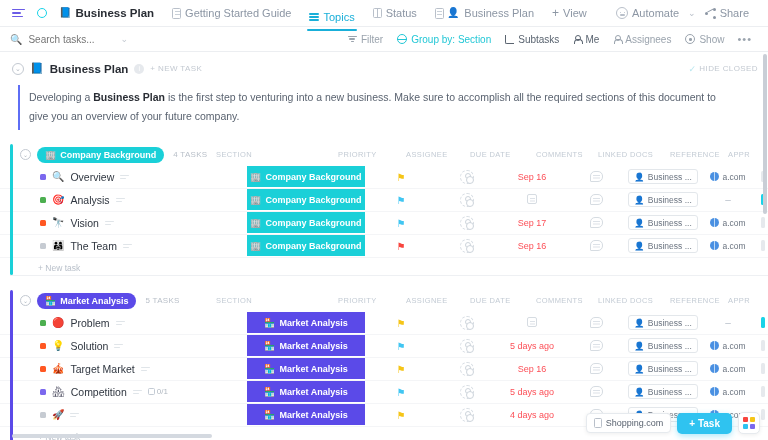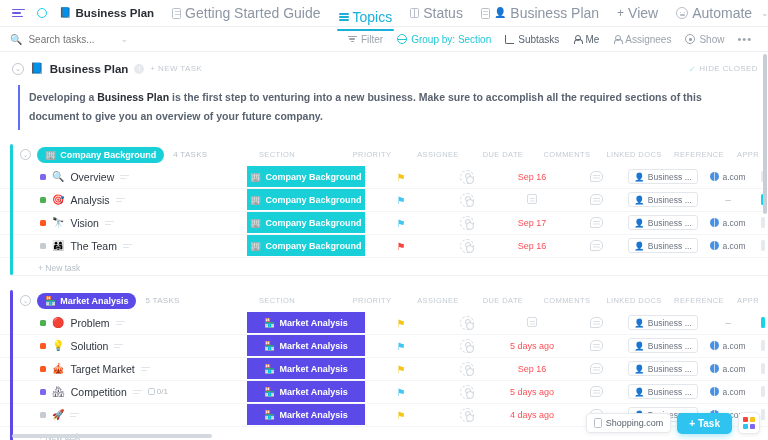--- a/index.html
+++ b/index.html
@@ -20,21 +20,21 @@
   }
   .nav-icon { width:16px; height:16px; display:inline-flex; align-items:center; justify-content:center; flex:0 0 auto; }
   .hamburger { width:13px; display:flex; flex-direction:column; gap:2px; }
   .hamburger i { display:block; height:1.6px; background:#6b5ce7; border-radius:1px; }
   .hamburger i:nth-child(1){ width:13px; }
   .hamburger i:nth-child(2){ width:9px; }
   .hamburger i:nth-child(3){ width:11px; }
   .ring { width:10px; height:10px; border:1.8px solid #19d3e8; border-radius:50%; }
   .nav-item { display:flex; align-items:center; gap:4px; padding:0 9px; height:27px; white-space:nowrap; cursor:pointer; }
   .nav-title { font-weight:bold; font-size:11.5px; color:#292d34; }
-  .nav-label { color:#8c96a4; font-size:14px;text-align:right; }
+  .nav-label { color:#8c96a4; font-size:11px;text-align:right; }
   .nav-item.active .nav-label { color:#19afd9; }
   .nav-item.active { position:relative;margin-top:8px; }
   .nav-item.active:after {
     content:""; position:absolute; left:7px; right:7px; bottom:0; height:2px; background:#19afd9; border-radius:1px;
   }
   .glyph { font-size:10px; line-height:1; }
   .doc-ico { width:9px; height:11px; border:1.2px solid #b9c0ca; border-radius:1.5px; position:relative; }
   .doc-ico:after{ content:""; position:absolute; left:1.5px; top:2px; width:5px; height:1px; background:#c9d0d8; box-shadow:0 3px 0 #c9d0d8; }
   .list-ico { width:10px; display:flex; flex-direction:column; gap:1.6px; }
   .list-ico i { height:1.6px; background:#19afd9; width:10px; border-radius:1px; }
@@ -91,32 +91,32 @@
   .collapse-caret { width:12px;height:12px;border:1.2px solid #c3c9d1;border-radius:50%;color:#b0b7c0;font-size:7px;display:flex;align-items:center;justify-content:center; cursor:pointer;}
   .doc-emoji { font-size:11px; }
   .doc-title { font-weight:bold; font-size:11.5px; color:#292d34; }
   .info-dot { width:10px;height:10px;border-radius:50%;background:#e6e9ed;color:#fff;font-size:7px;display:flex;align-items:center;justify-content:center;}
   .new-task { color:#c3c9d1; font-size:8px; letter-spacing:0.4px; text-transform:uppercase; cursor:pointer;}
   .hide-closed { color:#c3c9d1; font-size:8px; letter-spacing:0.4px; text-transform:uppercase; margin-left:auto; display:flex; align-items:center; gap:3px; cursor:pointer;}
   .check-ico { color:#b8e6ef; font-size:9px; }
 
   .desc-block {
     margin:6px 14px 0 18px; padding:3px 0 3px 9px; border-left:2.5px solid #5e6ef5;
-    font-size:10.5px; line-height:1.85; color:#5a6370; max-width:700px;font-weight:bold;
+    font-size:10.5px; line-height:1.85; color:#5a6370; max-width:700px;
   }
   .desc-block b { color:#292d34; }
 
   
   .group { margin-top:14px; position:relative; }
   .group-bar { position:absolute; left:10px; top:0; bottom:0; width:2.5px; border-radius:2px; }
   .group-header { display:flex; align-items:center; height:22px; padding-left:20px; position:relative; }
   .g-caret { width:11px;height:11px;border:1.1px solid #c3c9d1;border-radius:50%;color:#b0b7c0;font-size:6px;display:flex;align-items:center;justify-content:center;margin-right:6px;cursor:pointer;}
   .g-pill { display:inline-flex; align-items:center; gap:4px; color:#fff; font-size:9px; font-weight:bold; padding:3px 8px; border-radius:9px; white-space:nowrap; }
   .g-count { color:#b8bfc8; font-size:8px; letter-spacing:0.3px; margin-left:9px; text-transform:uppercase;}
-  .ch { font-size:7.5px; letter-spacing:0.4px; color:#c3cbd4; text-transform:uppercase; text-align:center; }
+  .ch { font-size:7.5px; letter-spacing:0.4px; color:#c3cbd4; text-transform:uppercase; text-align:left; }
 
   
   .row { display:flex; align-items:center; height:23px; border-bottom:1px solid #f4f5f7; }
   .c-name { width:245px; display:flex; align-items:center; gap:6px; padding-left:40px; }
   .c-section { width:122px; display:flex; justify-content:center; }
   .c-priority { width:68px; text-align:center; }
   .c-assignee { width:64px; display:flex; justify-content:center; }
   .c-due { width:66px; text-align:center; font-size:9px; color:#fc4f57; }
   .c-comments { width:62px; display:flex; justify-content:center; }
   .c-docs { width:72px; display:flex; justify-content:center; }

